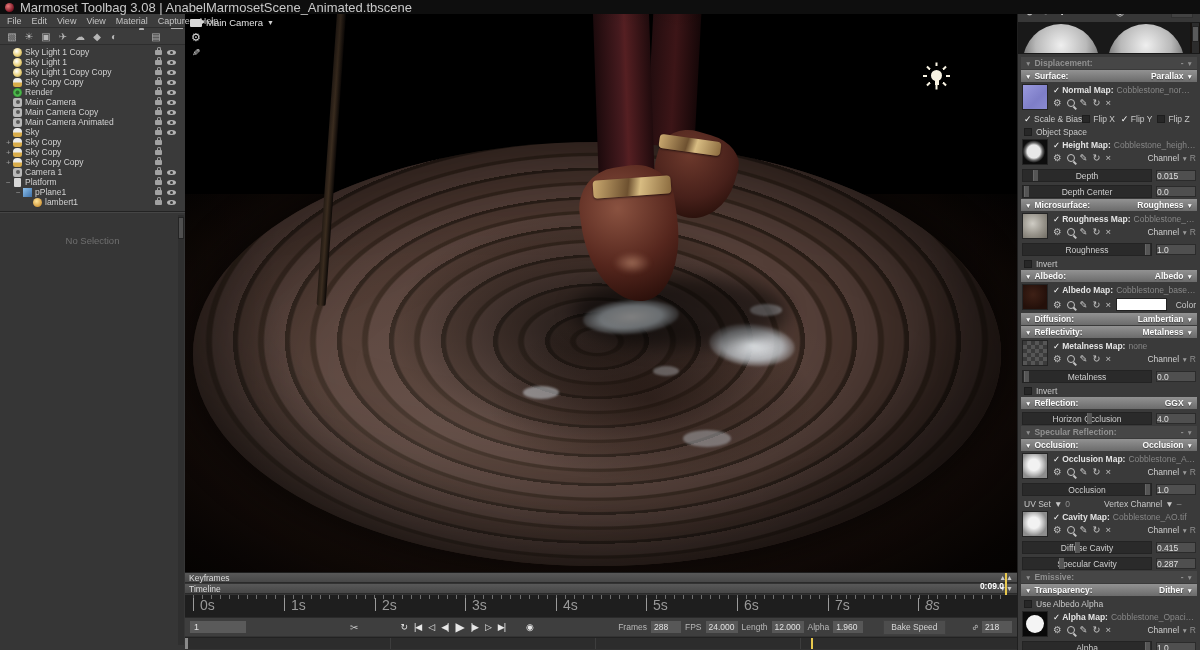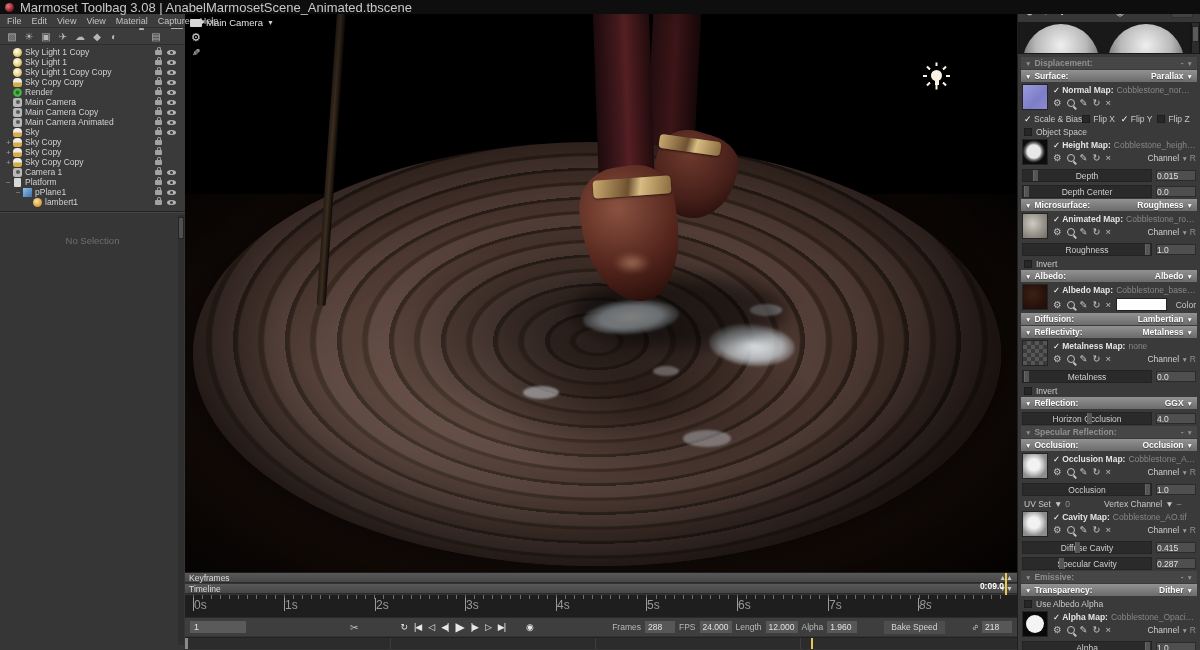--- a/index.html
+++ b/index.html
@@ -89,33 +89,33 @@
   .bulb .base{position:absolute;left:13.5px;top:18px;width:4px;height:5px;background:#f7f2e2}
   .bulb .ray{position:absolute;left:2px;top:13px;width:27px;height:2px;background:linear-gradient(90deg,#f7f2e2 0 4px,transparent 4px 23px,#f7f2e2 23px)}
 
   
   #timeline{position:absolute;left:185px;top:572px;width:832px;height:78px;background:#333;border-top:1px solid #1d1d1d;box-sizing:border-box}
   .tl-hdr{position:absolute;left:0;width:832px;height:10px;background:linear-gradient(#585858,#474747);font-size:8.5px;color:#ddd;line-height:10px;padding-left:4px;box-sizing:border-box;border-bottom:1px solid #2a2a2a}
   .tl-hdr .exp{position:absolute;right:4px;top:0;font-size:7px;color:#c8c8c8;line-height:10px}
   #ruler{position:absolute;left:0;top:22px;width:832px;height:22px;background:#1e1e1e;overflow:hidden}
   #ruler::before{content:'';position:absolute;left:8px;top:0;width:816px;height:4px;
     background:repeating-linear-gradient(90deg,#6e6e6e 0 1px,transparent 1px 9.07px)}
-  .tick{position:absolute;top:3px;height:13px;border-left:1px solid #9a9a9a;padding-left:0;font-size:12px;color:#999;line-height:14px}
+  .tick{position:absolute;top:3px;height:13px;border-left:1px solid #9a9a9a;padding-left:6px;font-size:14px;color:#999;line-height:14px}
   #playhead{position:absolute;left:820px;top:0;width:2px;height:22px;background:#e9c94d}
   #cur-time{position:absolute;right:13px;top:8px;font-size:8.5px;font-weight:bold;color:#fff}
   #transport{position:absolute;left:0;top:44px;width:832px;height:19px;background:#3e3e3e;display:flex;align-items:center;padding:0 5px;box-sizing:border-box;border-top:1px solid #2a2a2a}
   .framebox{width:56px;height:12px;background:#5a5a5a;font-size:9px;color:#e2e2e2;line-height:12px;padding-left:4px;box-sizing:border-box;flex:none}
   .scissors{margin-left:104px;color:#c8c8c8;font-size:10px;flex:none}
   .tbtns{display:flex;align-items:center;gap:7px;margin-left:42px;flex:none}
   .tb{color:#e8e8e8;font-size:9px;letter-spacing:-1px;line-height:14px;cursor:default}
   .tb.play{font-size:12px}
   .fields{display:flex;align-items:center;gap:4px;margin-left:auto;flex:none}
   .flabel{font-size:8.5px;color:#b8b8b8}
   .fval{height:12px;background:#575757;font-size:8.5px;color:#e2e2e2;line-height:12px;padding:0 3px;min-width:30px;box-sizing:border-box}
-  .bakebtn{height:13px;background:#4d4d4d;border:1px solid #404040;font-size:8.5px;color:#d5d5d5;line-height:12px;padding:0 7px;margin-left:22px}
+  .bakebtn{height:13px;background:#4d4d4d;border:1px solid #404040;font-size:8.5px;color:#d5d5d5;line-height:12px;padding:0 7px;margin-left:16px}
   .linkwrap{display:flex;align-items:center;gap:4px;margin-left:26px;flex:none}
   .i-link{color:#c0c0c0;font-size:9px;transform:rotate(-45deg);display:inline-block}
   #tl-track{position:absolute;left:0;top:64px;width:832px;height:11px;background:#2c2c2c;border-top:1px solid #222}
   #tl-track .cap{position:absolute;left:0;top:0;width:3px;height:11px;background:#8a8a8a}
   #tl-track .div{position:absolute;top:0;width:1px;height:11px;background:#3d3d3d}
   #tl-track .mark{position:absolute;left:626px;top:0;width:2px;height:11px;background:#e9c94d}
 
   
   #right-panel{position:absolute;left:1017px;top:0;width:183px;height:650px;background:#3a3a3a;border-left:1px solid #1f1f1f;box-sizing:border-box;overflow:hidden}
   #rp-toolbar{height:22px;display:flex;align-items:center;gap:7px;padding:0 7px;background:#373737}
@@ -593,21 +593,21 @@
       <span class="tri">▼</span>
         <span>Microsurface:</span>
       <span class="mode">Roughness</span>
         <span class="dd">▼</span>
     </div>
     <div class="mapblock">
       <div class="thumb th-rough"></div>
       <div class="mb-right">
         <div class="mb-l1">
           <span class="check">✓</span>
-          <span class="mb-name">Animated Map:</span>
+          <span class="mb-name">Roughness Map:</span>
           <span class="mb-file">Cobblestone_roughness.tif</span>
         </div>
         <div class="mb-l2">
             <span class="maptools" style="display: inline-flex; gap: 5px; align-items: center;">
               <span class="mt">⚙</span>
               <span class="mt i-search"></span>
               <span class="mt">✎</span>
               <span class="mt">↻</span>
               <span class="mt">×</span>
             </span>

